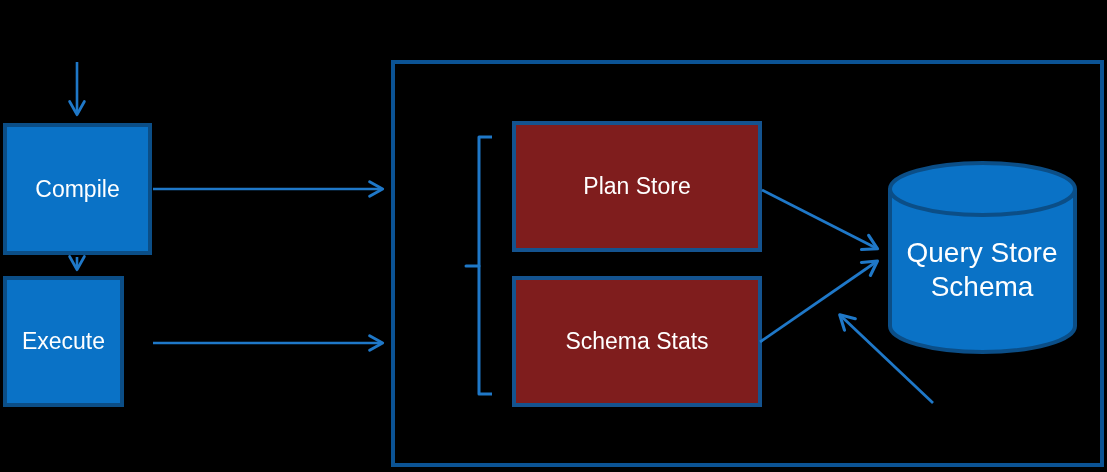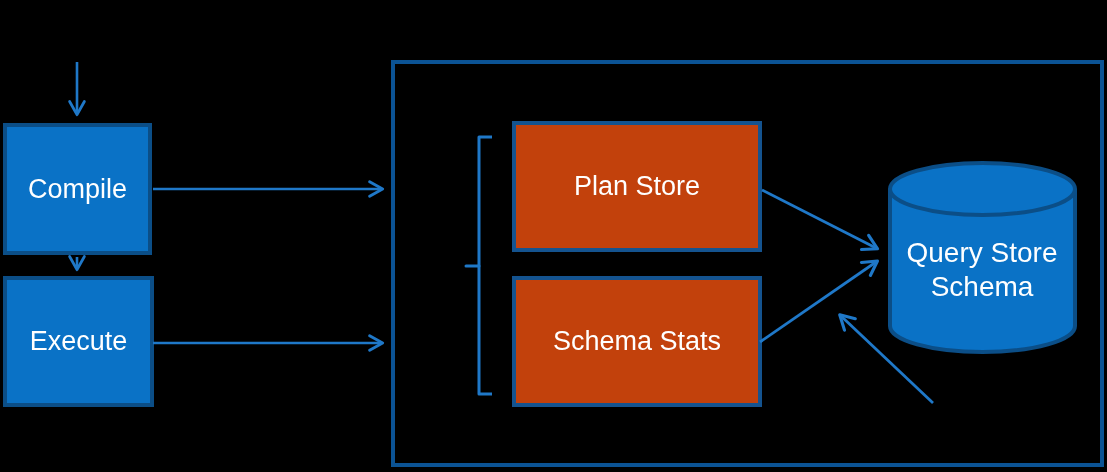--- a/index.html
+++ b/index.html
@@ -14,34 +14,34 @@
     background: #000000;
     overflow: hidden;
     font-family: "Liberation Sans", sans-serif;
   }
   .node {
     position: absolute;
     display: flex;
     align-items: center;
     justify-content: center;
     color: #ffffff;
-    font-size: 27px;
+    font-size: 23px;
     text-align: center;
     box-sizing: border-box;
   }
   .node-blue {
     background: #0a72c6;
     border: 4px solid #0b4e87;
   }
   .node-orange {
-    background: #c2410c;
+    background: #7f1d1d;
     border: 4px solid #14538f;
   }
   .compile        { left: 3px;   top: 123px; width: 149px; height: 132px; }
-  .execute        { left: 3px;   top: 276px; width: 151px; height: 131px; }
+  .execute        { left: 3px;   top: 276px; width: 121px; height: 131px; }
   .plan-store     { left: 512px; top: 121px; width: 250px; height: 131px; }
   .runtime-stats  { left: 512px; top: 276px; width: 250px; height: 131px; }
   .outer-container {
     position: absolute;
     left: 391px; top: 60px;
     width: 713px; height: 407px;
     border: 4px solid #0b5394;
     box-sizing: border-box;
     background: transparent;
   }

